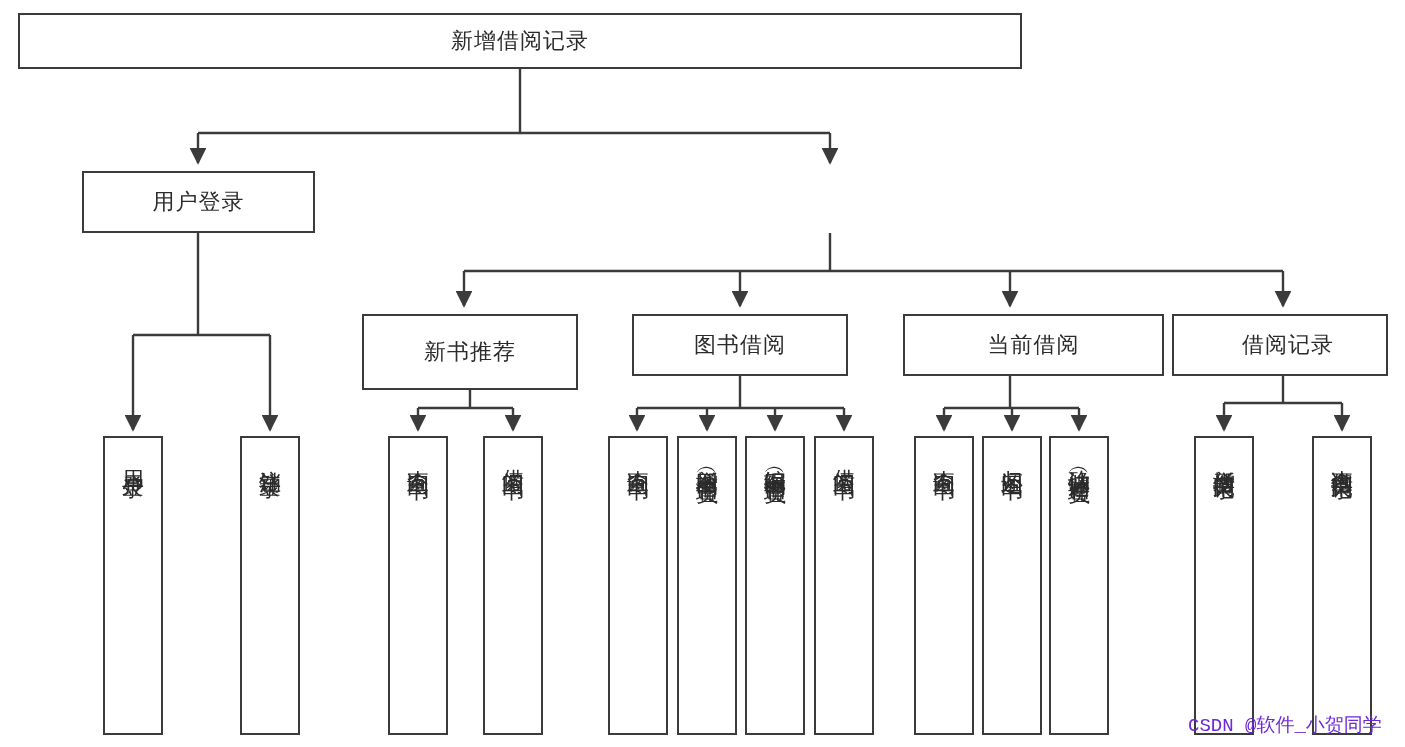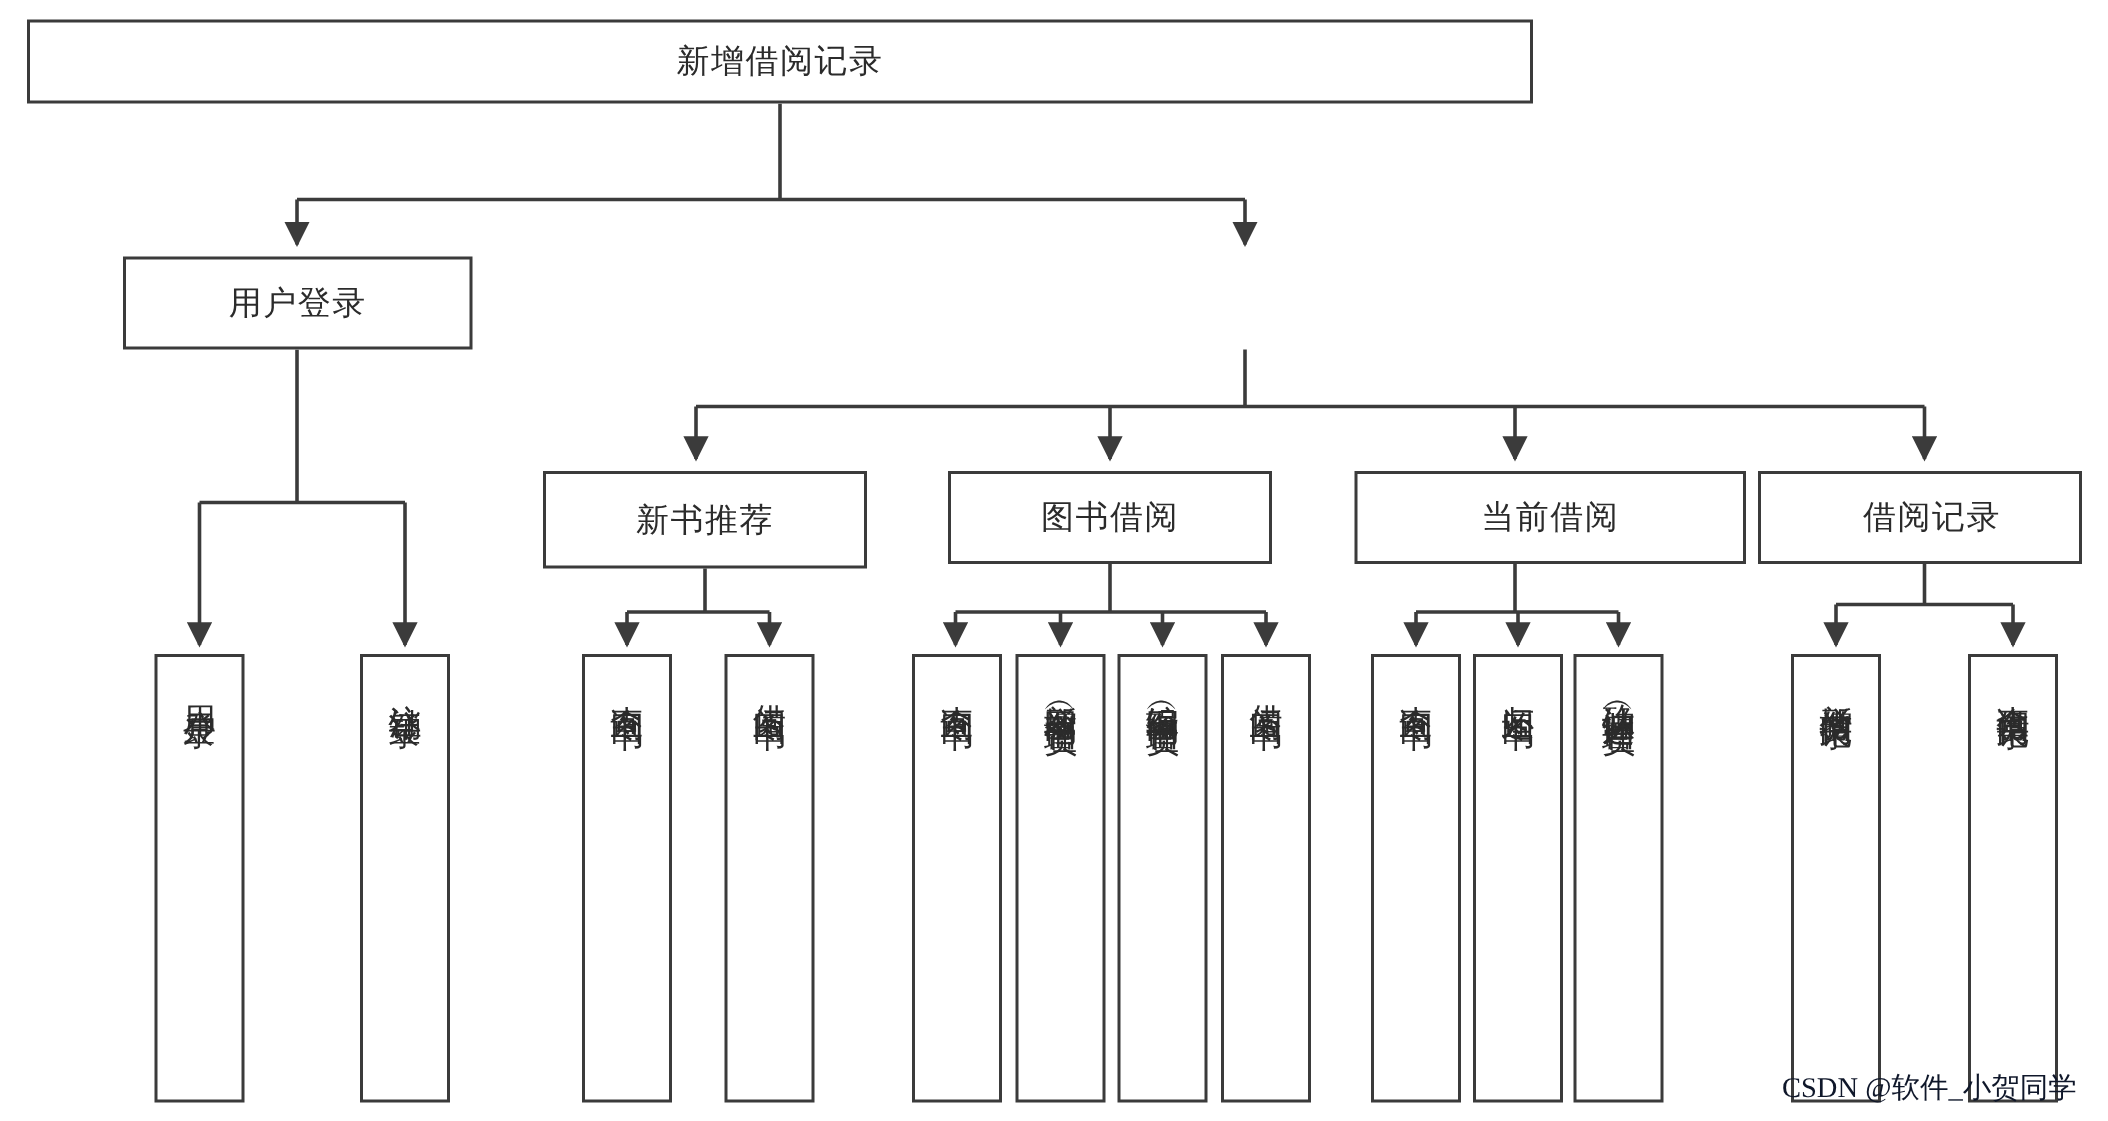--- a/index.html
+++ b/index.html
@@ -65,23 +65,23 @@
     top: 0;
     width: 1405px;
     height: 747px;
     pointer-events: none;
   }
   .watermark {
     position: absolute;
     left: 1188px;
     top: 712px;
     font-size: 19px;
-    color: #0f172a;
+    color: #6d28d9;
     white-space: nowrap;
-    font-family: Liberation Serif, serif;
+    font-family: Liberation Mono, monospace;
   }
 </style>
 </head>
 <body>
 
 <div id="diagram-root">
 
   <svg id="connectors" viewBox="0 0 1405 747" width="1405" height="747" xmlns="http://www.w3.org/2000/svg">
     <defs>
       <marker id="arrow" viewBox="0 0 10 10" refX="9" refY="5" markerWidth="7" markerHeight="7" orient="auto-start-reverse">
@@ -133,21 +133,21 @@
   </svg>
 
   <div class="node-box root" style="left:18px; top:13px; width:1004px; height:56px;">
     <span class="node-label">新增借阅记录</span>
   </div>
 
   <div class="node-box level2" style="left:82px; top:171px; width:233px; height:62px;">
     <span class="node-label">用户登录</span>
   </div>
 
-  <div class="node-box level2" style="left:362px; top:314px; width:216px; height:65px;">
+  <div class="node-box level2" style="left:362px; top:314px; width:216px; height:76px;">
     <span class="node-label">新书推荐</span>
   </div>
   <div class="node-box level2" style="left:632px; top:314px; width:216px; height:62px;justify-content:center;">
     <span class="node-label">图书借阅</span>
   </div>
   <div class="node-box level2" style="left:903px; top:314px; width:261px; height:62px;">
     <span class="node-label">当前借阅</span>
   </div>
   <div class="node-box level2" style="left:1172px; top:314px; width:216px; height:62px;padding-left:16px;">
     <span class="node-label">借阅记录</span>

